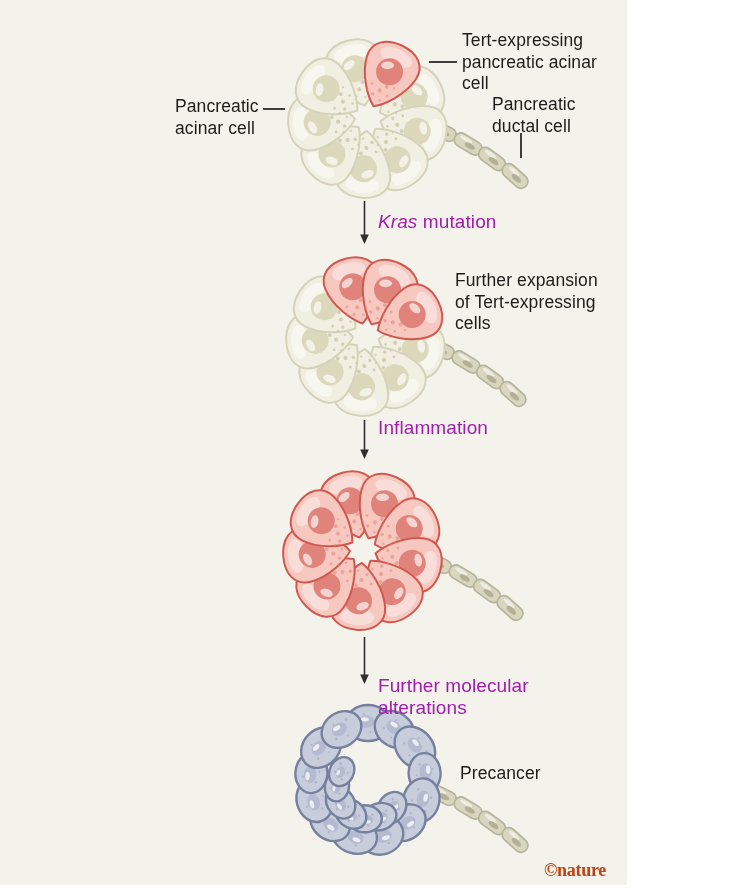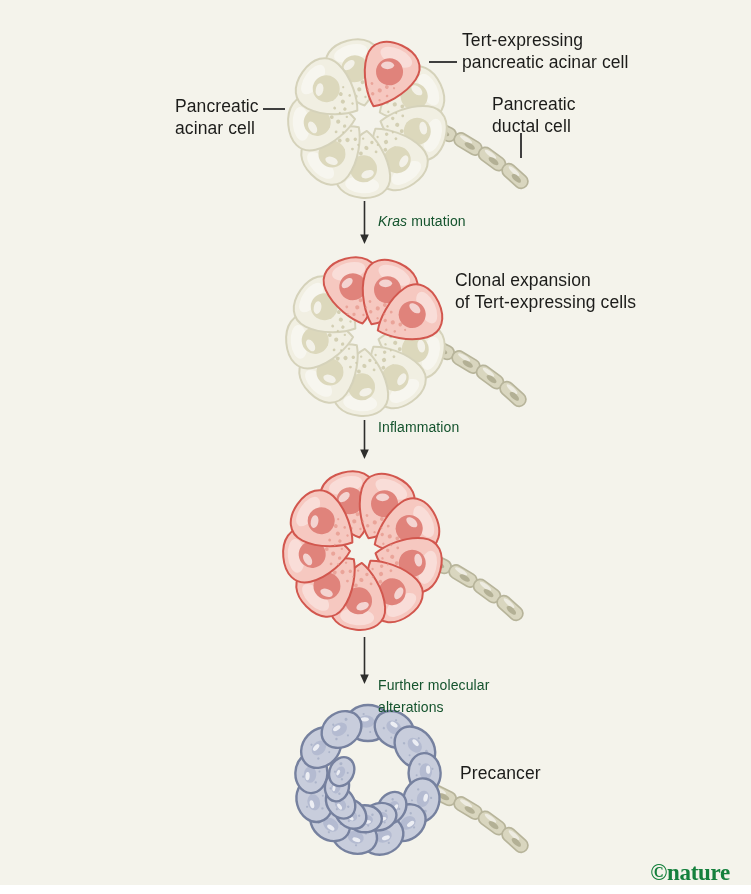--- a/index.html
+++ b/index.html
@@ -1,35 +1,35 @@
 <!DOCTYPE html>
 <html><head>
 <meta charset="utf-8">
 <style>
   html,body{margin:0;padding:0;}
   .canvas{
-    position:relative;width:751px;height:894px;background:#f4f3eb;
+    position:relative;width:627px;height:894px;background:#f4f3eb;
     overflow:hidden;font-family:"Liberation Sans",sans-serif;
   }
   .stage{position:absolute;}
   .lbl{
     position:absolute;font-size:17.5px;line-height:21.5px;color:#1c1c1a;
     white-space:pre-line;letter-spacing:.1px;
   }
   .steplbl{
-    position:absolute;font-size:14px;line-height:21.5px;color:#14532d;
+    position:absolute;font-size:19px;line-height:21.5px;color:#a21caf;
     white-space:pre-line;letter-spacing:.1px;
   }
   .steplbl i{font-style:italic;}
   .leader{position:absolute;background:#3f3f3f;}
   .arrow{position:absolute;}
   .wm{
     position:absolute;right:21px;top:860px;
-    font-family:"Liberation Serif",serif;font-weight:700;font-size:23px;
-    color:#15803d;letter-spacing:-0.3px;text-align:center;
+    font-family:"Liberation Serif",serif;font-weight:700;font-size:18px;
+    color:#c2410c;letter-spacing:-0.3px;text-align:center;
   }
   .strip{position:absolute;left:0;bottom:0;width:100%;height:9px;background:#ffffff;}
 </style>
 </head>
 <body>
 
 <div class="canvas">
 
   <svg class="stage" id="stage-0" style="left:273px;top:23px" width="280" height="190" viewBox="-95 -95 280 190">
       <g>
@@ -797,21 +797,21 @@
   <div class="leader" style="left:429px;top:61px;width:28px;height:1.5px"></div>
   <div class="leader" style="left:263px;top:108px;width:22px;height:1.5px"></div>
   <div class="leader" style="left:520px;top:133px;width:1.5px;height:25px"></div>
 
   <div class="lbl" style="left:462px;top:30px">Tert-expressing
 pancreatic acinar cell</div>
   <div class="lbl" style="left:175px;top:96px">Pancreatic
 acinar cell</div>
   <div class="lbl" style="left:492px;top:94px">Pancreatic
 ductal cell</div>
-  <div class="lbl" style="left:455px;top:270px">Clonal expansion
+  <div class="lbl" style="left:455px;top:270px">Further expansion
 of Tert-expressing cells</div>
   <div class="lbl" style="left:460px;top:763px">Precancer</div>
 
   <svg class="arrow" style="left:358px;top:201px" width="13" height="43" viewBox="0 0 13 43">
     <line x1="6.5" y1="0" x2="6.5" y2="34" stroke="#2e2e2c" stroke-width="1.6"></line>
     <path d="M6.5 43 L2.2 33.5 L10.8 33.5 Z" fill="#2e2e2c"></path>
   </svg>
   <svg class="arrow" style="left:358px;top:420px" width="13" height="39" viewBox="0 0 13 39">
     <line x1="6.5" y1="0" x2="6.5" y2="30" stroke="#2e2e2c" stroke-width="1.6"></line>
     <path d="M6.5 39 L2.2 29.5 L10.8 29.5 Z" fill="#2e2e2c"></path>

